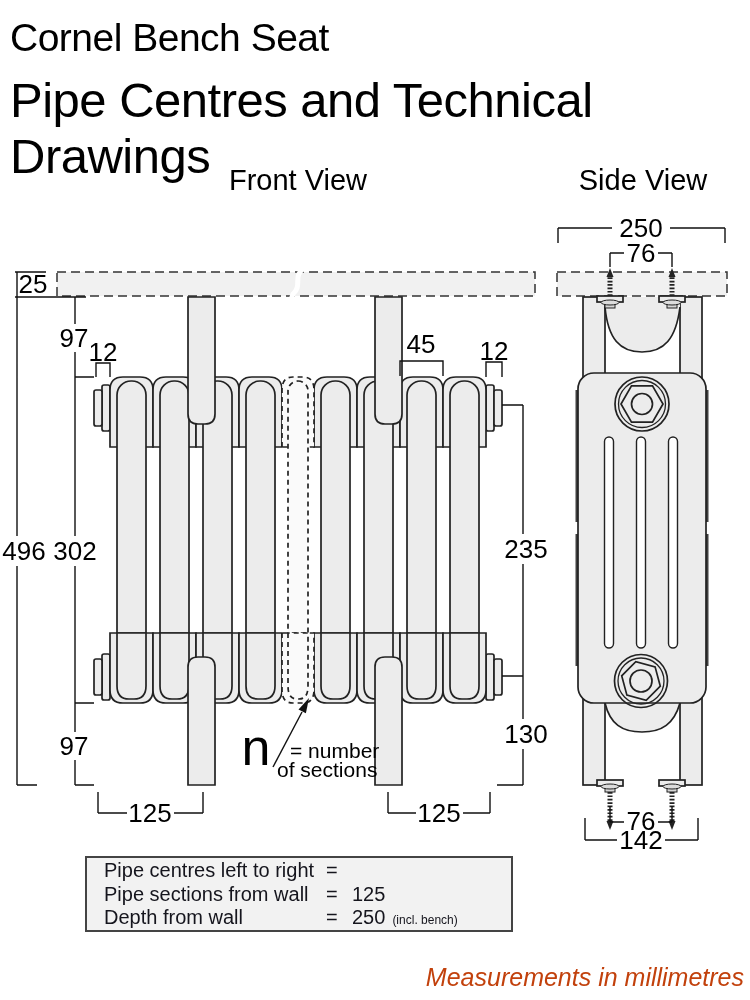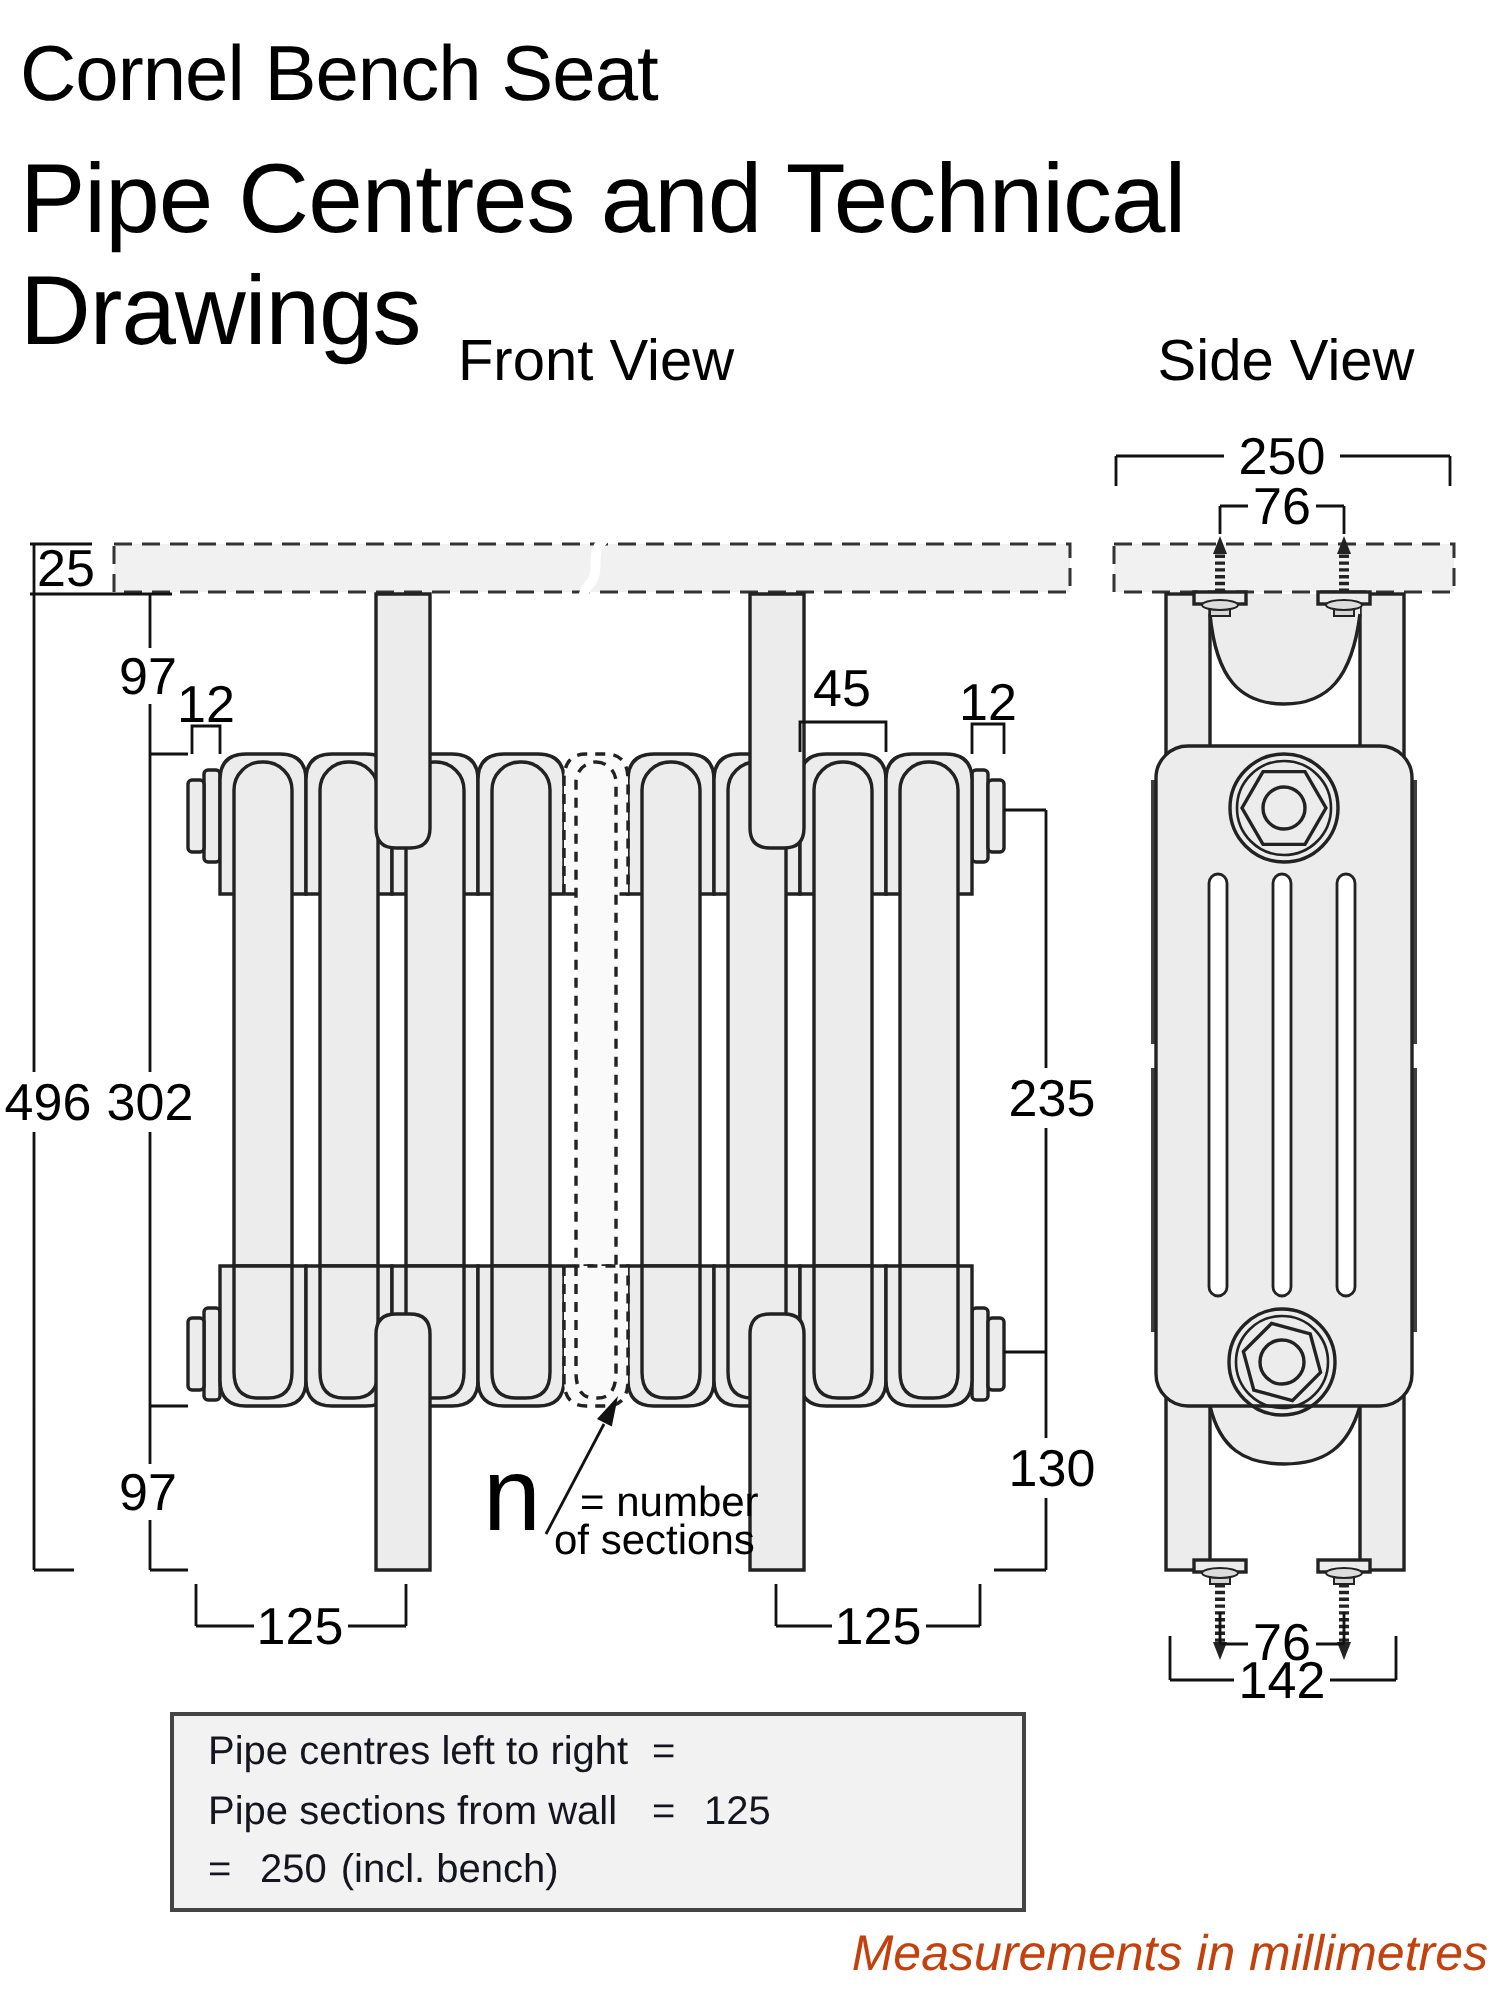--- a/index.html
+++ b/index.html
@@ -10,29 +10,29 @@
   .title{position:absolute;left:10px;top:16px;font-size:39px;font-weight:normal;letter-spacing:-0.5px;margin:0;}
   .subtitle{position:absolute;left:10px;top:72px;font-size:49px;font-weight:normal;letter-spacing:-0.5px;margin:0;}
   #drawing{position:absolute;left:0;top:0;}
   #drawing text{font-family:"Liberation Sans",sans-serif;fill:#000;}
   .view-label{font-size:29px;text-anchor:middle;}
   .dim-t{font-size:26px;text-anchor:middle;}
   .ann-big{font-size:52px;fill:#222;text-anchor:middle;}
   .ann-small{font-size:21px;text-anchor:start;}
   path.dim{stroke:#111;stroke-width:1.4;fill:none;}
   .spec-table{
-    position:absolute;left:85px;top:856px;width:428px;height:100px;
+    position:absolute;left:85px;top:856px;width:428px;height:76px;
     background:#f2f2f2;border:2px solid #444;box-sizing:border-box;
     display:flex;flex-direction:column;justify-content:space-evenly;
     font-size:20px;color:#15151d;
   }
   .spec-row{display:flex;align-items:baseline;padding-left:17px;}
   .spec-label{width:222px;}
   .spec-eq{width:26px;}
-  .spec-note{font-size:20px;margin-left:7px;}
+  .spec-note{font-size:12px;margin-left:7px;}
   .footer-note{
     position:absolute;right:6px;top:963px;width:740px;text-align:right;
     font-size:25px;font-style:italic;color:#c2410c;
   }
 </style>
 </head>
 <body>
 
 <h1 class="title">Cornel Bench Seat</h1>
 <h2 class="subtitle">Pipe Centres and Technical Drawings</h2>
@@ -188,19 +188,20 @@
   <div class="spec-row">
     <span class="spec-label">Pipe centres left to right</span>
     <span class="spec-eq">=</span>
   </div>
   <div class="spec-row">
     <span class="spec-label">Pipe sections from wall</span>
     <span class="spec-eq">=</span>
     <span class="spec-value">125</span>
   </div>
   <div class="spec-row">
+    <span class="spec-label">Depth from wall</span>
     <span class="spec-eq">=</span>
     <span class="spec-value">250</span>
     <span class="spec-note">(incl. bench)</span>
   </div>
 </div>
 
 <div class="footer-note">Measurements in millimetres</div>
 
 </body></html>

